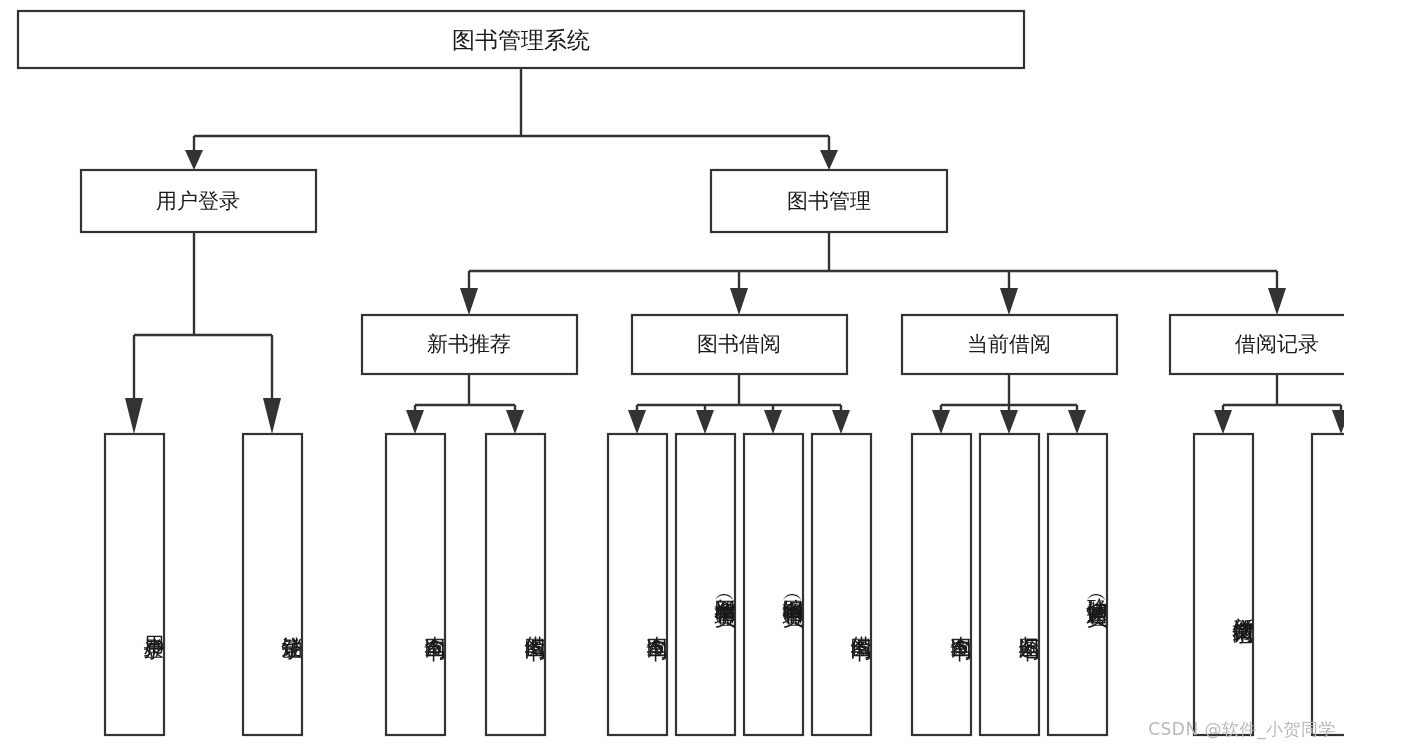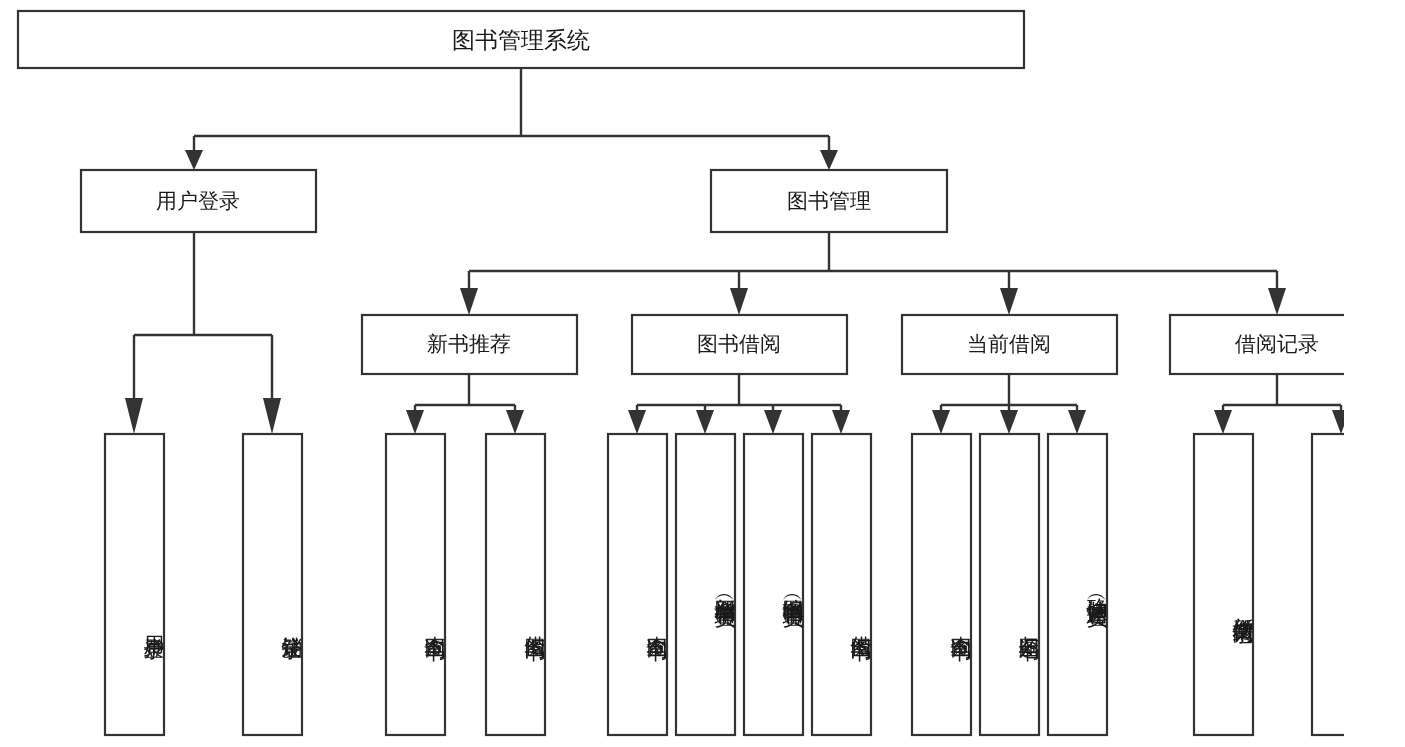--- a/index.html
+++ b/index.html
@@ -217,14 +217,15 @@
   <div class="leaf-label" style="left:744px; top:443px; width:59px; height:290px;">编辑图书（管理员）</div>
   <div class="leaf-label" style="left:812px; top:514px; width:59px; height:215px;">借阅图书</div>
 
   <div class="leaf-label" style="left:912px; top:514px; width:59px; height:215px;">查询图书</div>
   <div class="leaf-label" style="left:980px; top:514px; width:59px; height:215px;">归还图书</div>
   <div class="leaf-label" style="left:1048px; top:443px; width:59px; height:290px;">确认归还（管理员）</div>
 
   <div class="leaf-label" style="left:1194px; top:479px; width:59px; height:250px;">新增借阅记录</div>
   <div class="leaf-label" style="left:1312px; top:479px; width:59px; height:250px;">查询借阅记录</div>
 
+  <div class="watermark">CSDN @软件_小贺同学</div>
 
 </div>
 
 </body></html>

